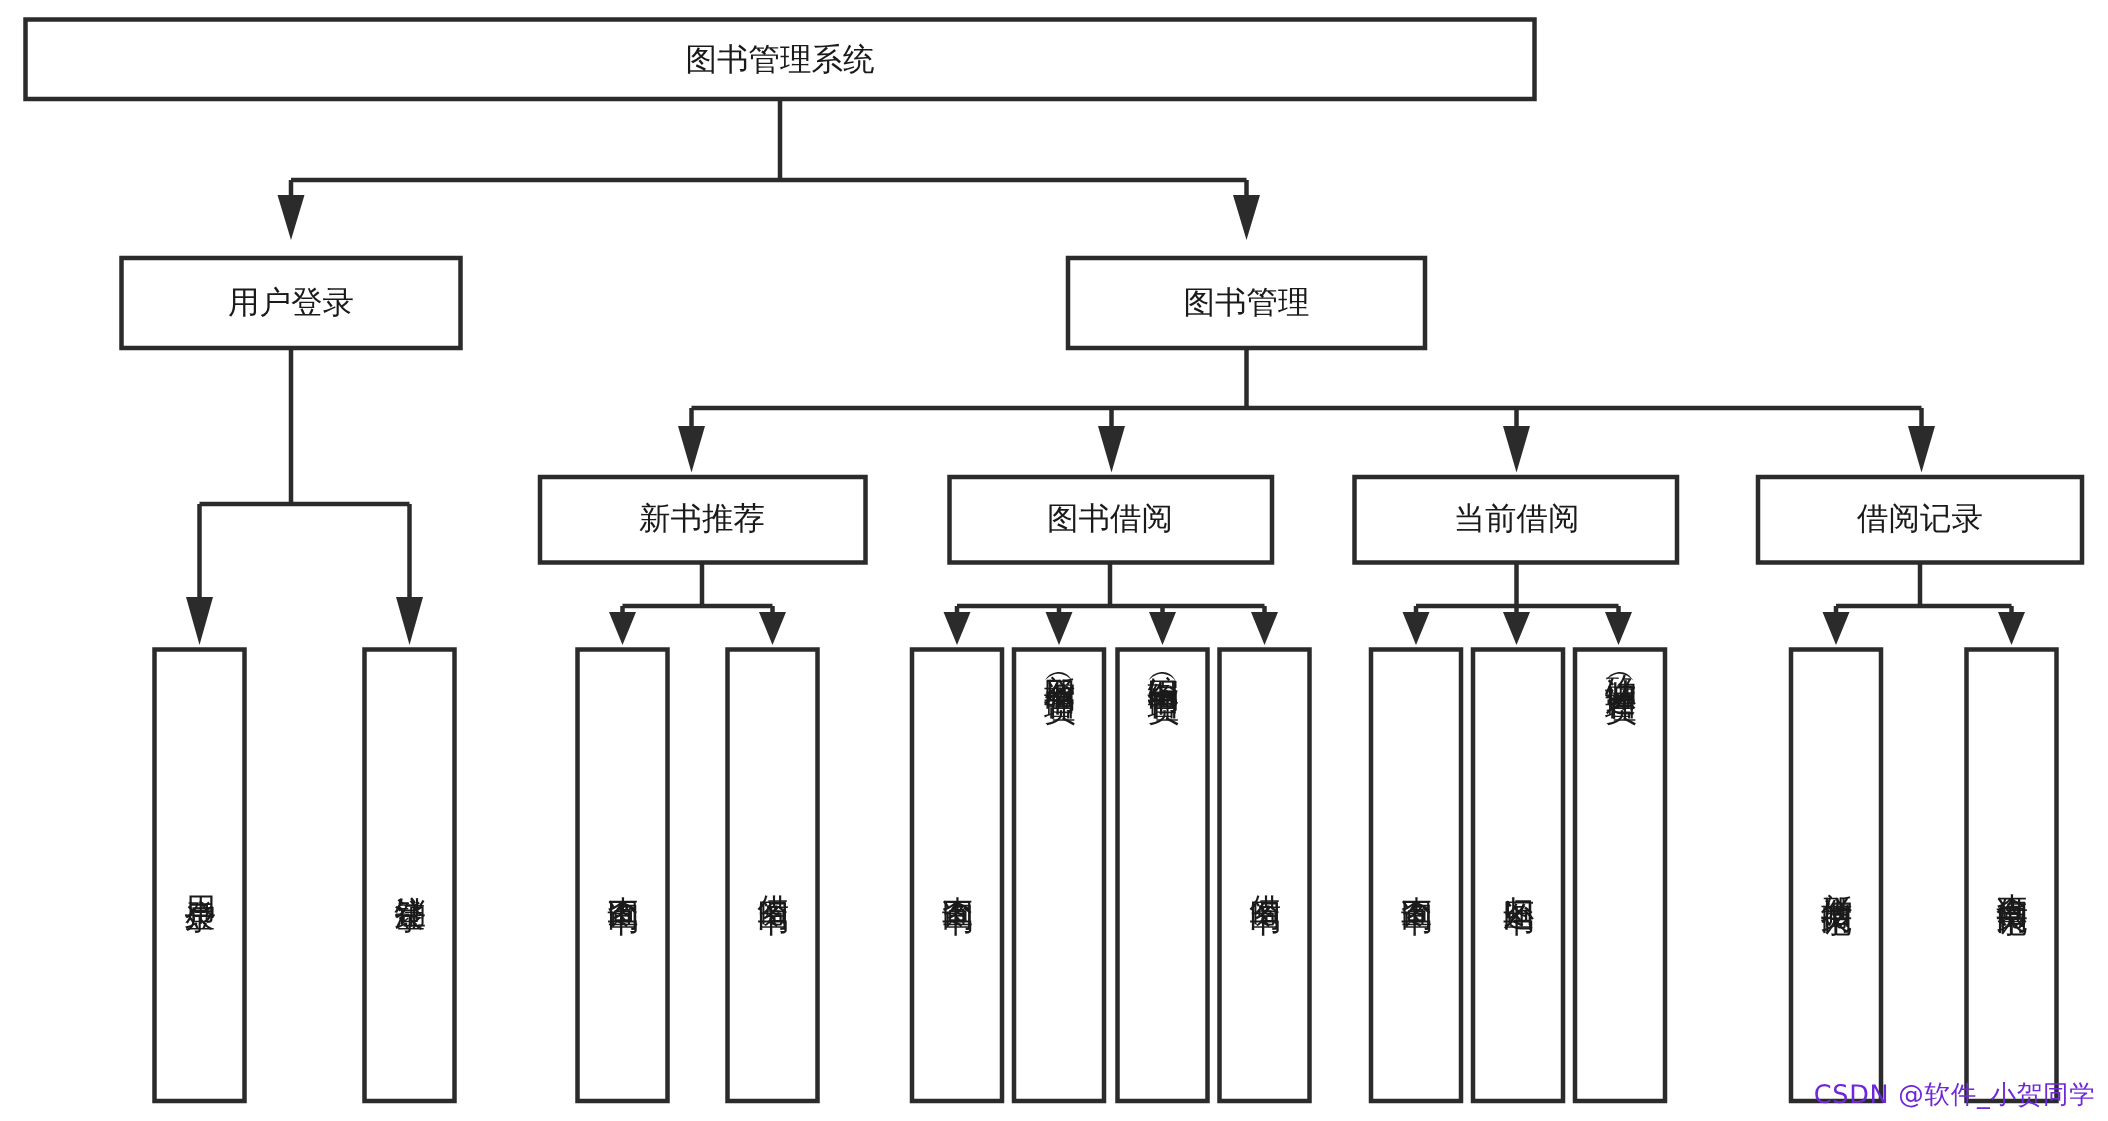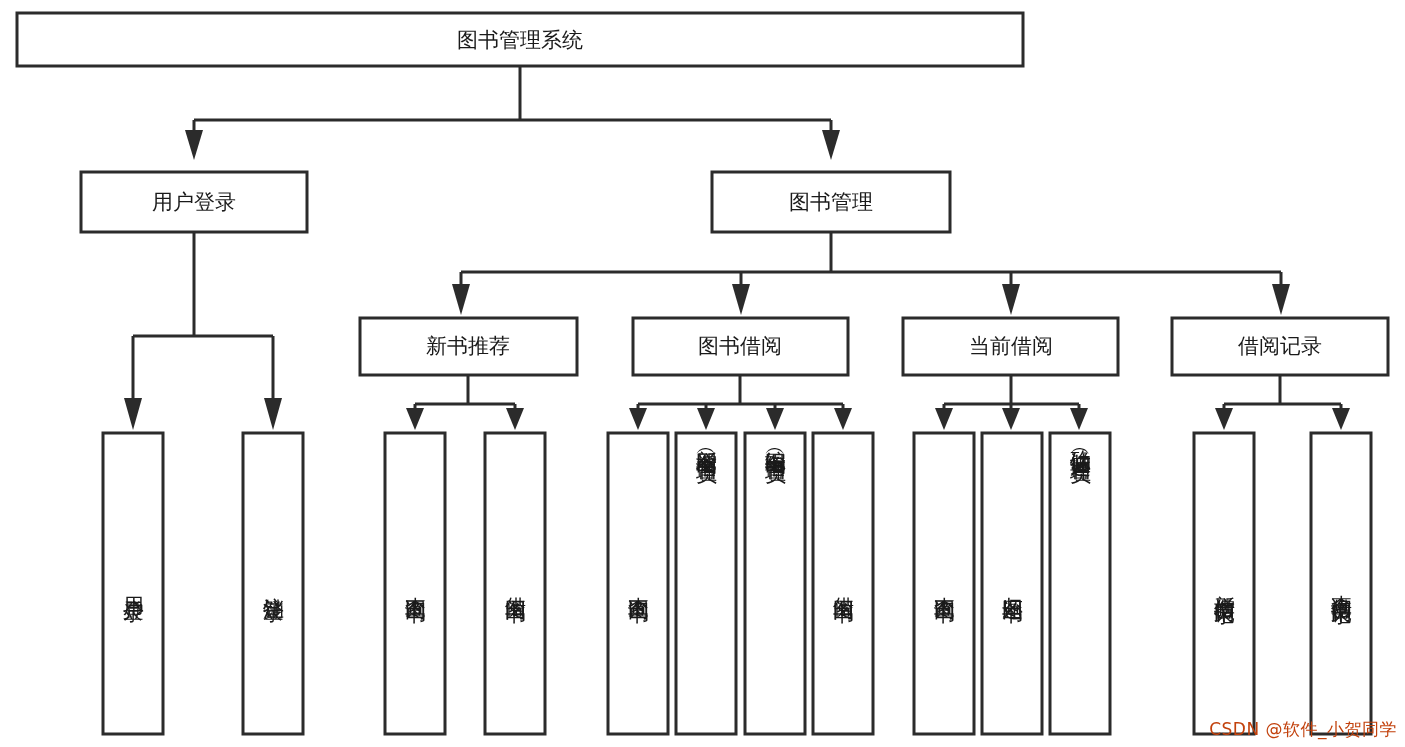--- a/index.html
+++ b/index.html
@@ -65,21 +65,21 @@
     letter-spacing: 2px;
     color: #1a1a1a;
     white-space: nowrap;
   }
   .watermark {
     position: absolute;
     right: 8px;
     bottom: 6px;
     font-family: "DejaVu Sans", "Liberation Sans", sans-serif;
     font-size: 17px;
-    color: #c2410c;
+    color: #6d28d9;
     letter-spacing: 0.5px;
     white-space: nowrap;
     margin-left: 40px;
   }
 </style>
 </head>
 <body>
 
 <div id="diagram-root">
 

